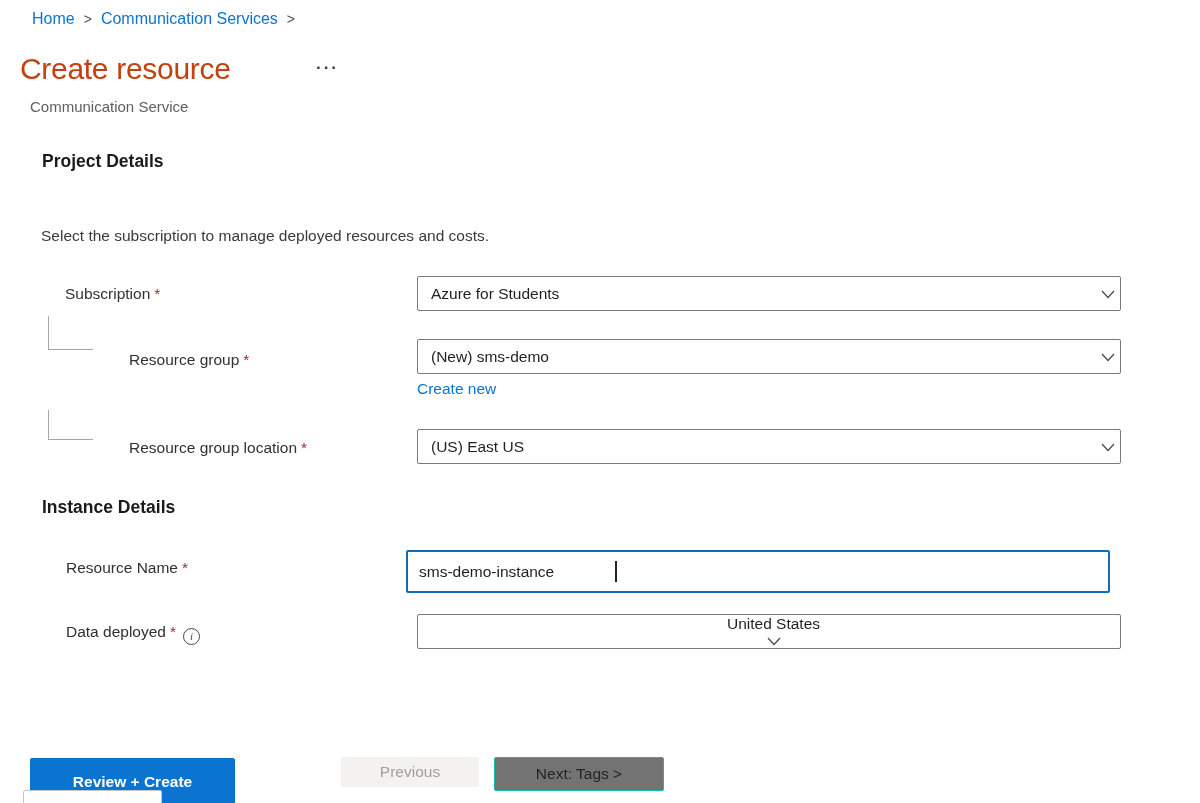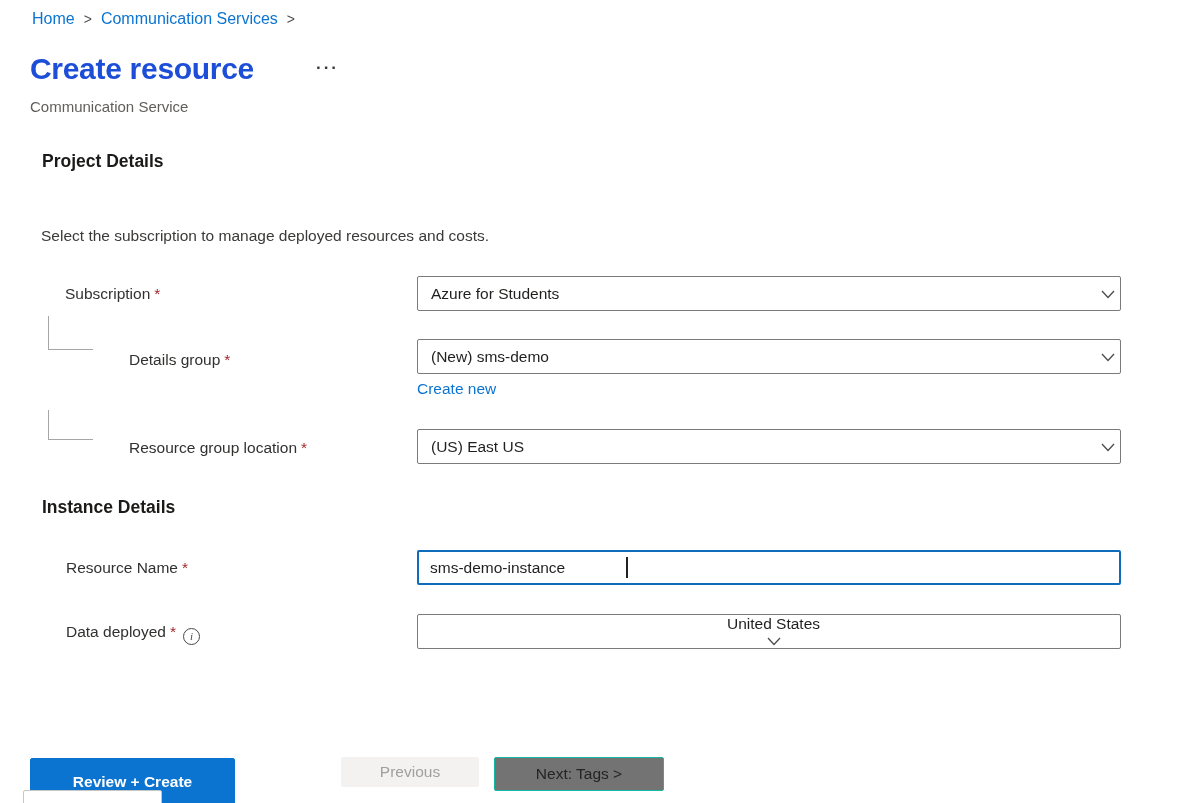--- a/index.html
+++ b/index.html
@@ -7,21 +7,21 @@
   body { font-family: "Liberation Sans", "DejaVu Sans", sans-serif; color: #323130; position: relative; }
 
   .abs { position: absolute; }
 
   
   .breadcrumb { left: 32px; top: 10px; font-size: 16px; display: flex; align-items: center; gap: 9px; }
   .crumb-link { color: #0b74d1; cursor: pointer; text-decoration: none; }
   .crumb-sep { color: #50504e; font-size: 14px; }
 
   
-  .page-title { left: 30px; top: 52px; font-size: 30px; font-weight: 700; color: #1d4ed8; letter-spacing: -0.3px; }
+  .page-title { left: 20px; top: 52px; font-size: 30px; font-weight: 400; color: #c2410c; letter-spacing: -0.3px; }
   .more-btn { left: 316px; top: 58px; font-size: 17px; font-weight: 700; color: #3b3a39; letter-spacing: 2px; cursor: pointer; }
   .page-subtitle { left: 30px; top: 98px; font-size: 15px; color: #605e5c; }
 
   
   .section-heading { font-size: 17.5px; font-weight: 700; color: #1b1a19; }
   .h-project { left: 42px; top: 151px; }
   .h-instance { left: 42px; top: 497px; }
 
   .section-desc { left: 41px; top: 227px; font-size: 15.5px; color: #3b3a39; }
 
@@ -50,21 +50,21 @@
   .dd-subscription { top: 276px; }
   .dd-rg           { top: 339px; }
   .dd-rgl          { top: 429px; }
   .dd-dataloc      { top: 614px; flex-direction: column; }
   .chevron { width: 16px; height: 16px; flex: 0 0 auto; }
 
   .link { left: 417px; top: 380px; font-size: 15.5px; color: #0b74d1; cursor: pointer; }
 
   
   .text-input {
-    left: 417px; top: 550px; width: 704px; height: 35px;
+    left: 406px; top: 550px; width: 704px; height: 43px;
     border: 2px solid #0f6cbd; border-radius: 2px; background: #fff;
     display: flex; align-items: center; padding: 0 11px;
     font-size: 15.5px; color: #201f1e;
   }
   .text-input input {
     border: none; outline: none; font: inherit; color: inherit;
     width: 660px; padding: 0; background: transparent;
   }
   .caret { width: 1.5px; height: 21px; background: #242322; margin-left: -464px; }
 
@@ -120,21 +120,21 @@
 <div class="abs dropdown dd-subscription">
   <span>Azure for Students</span>
   <svg class="chevron" viewBox="0 0 16 16">
       <polyline points="2,5 8,11.5 14,5" fill="none" stroke="#4d4c4a" stroke-width="1.3"></polyline>
     </svg>
 </div>
 
 <div class="abs connector conn-1"></div>
 
 <div class="abs field-label lbl-rg">
-  <span>Details group</span><span class="req">*</span>
+  <span>Resource group</span><span class="req">*</span>
 </div>
 <div class="abs dropdown dd-rg">
   <span>(New) sms-demo</span>
   <svg class="chevron" viewBox="0 0 16 16">
       <polyline points="2,5 8,11.5 14,5" fill="none" stroke="#4d4c4a" stroke-width="1.3"></polyline>
     </svg>
 </div>
 <a class="abs link">Create new</a>
 
 <div class="abs connector conn-2"></div>

